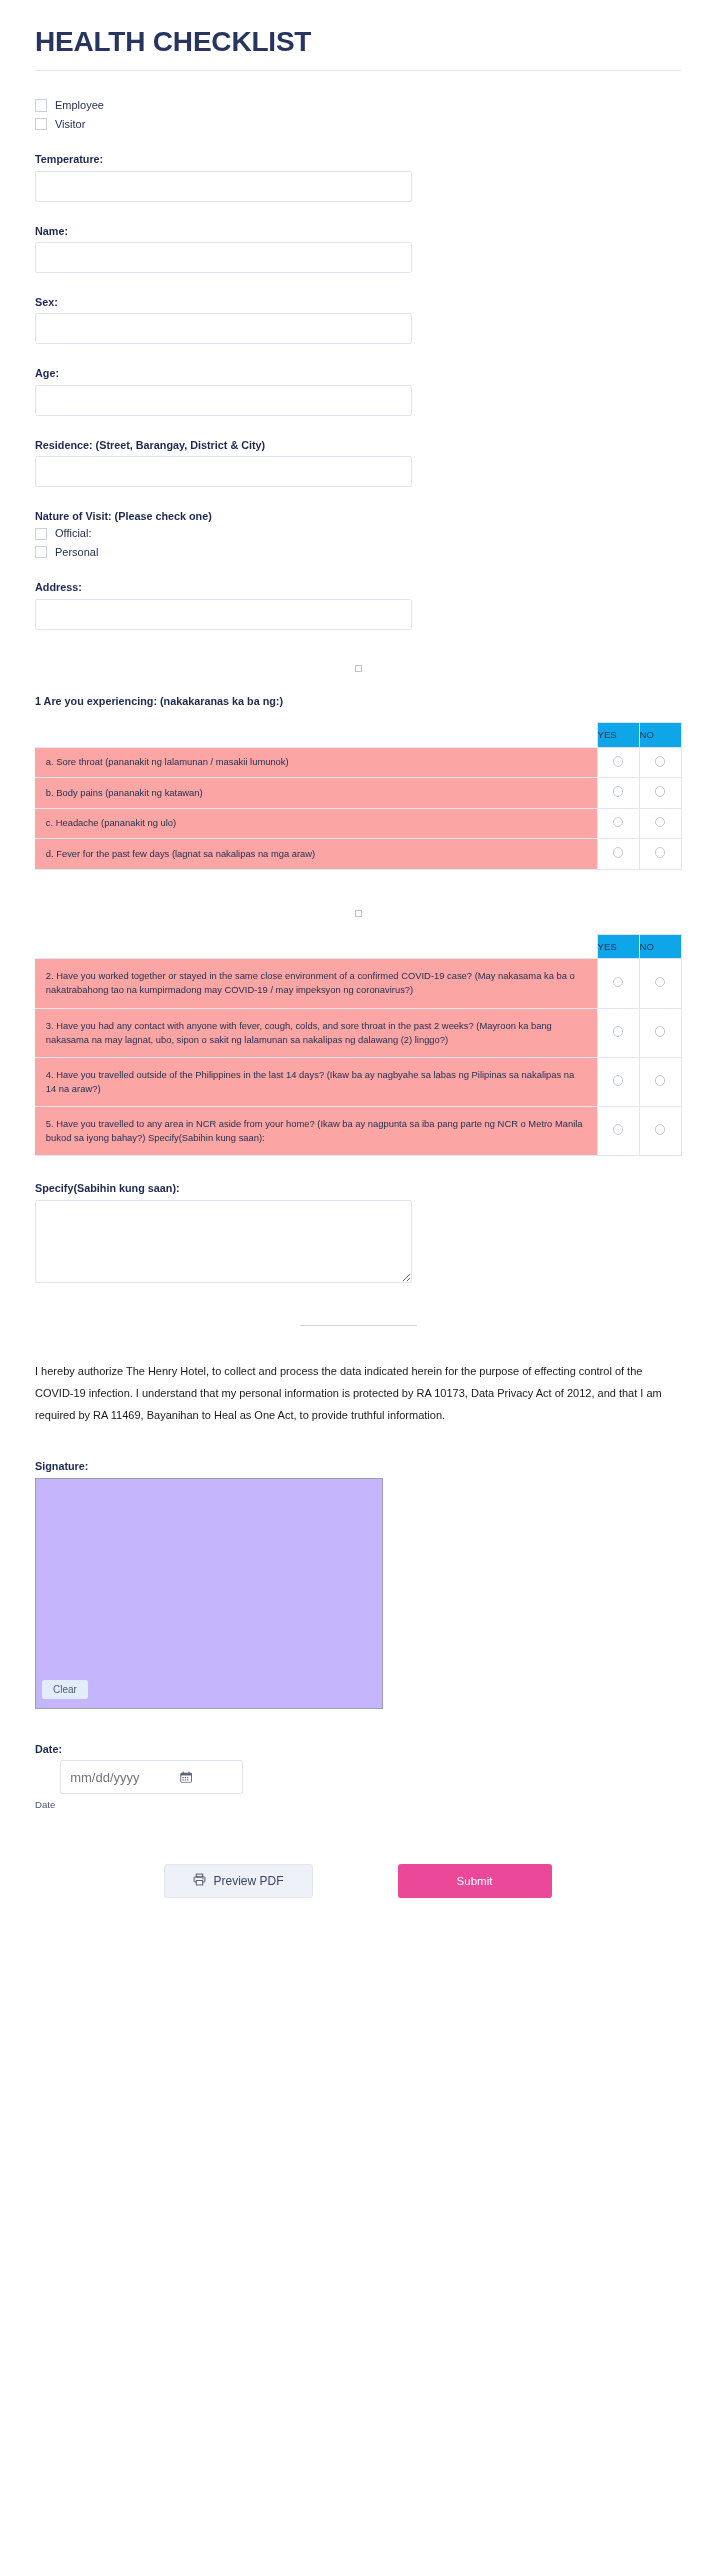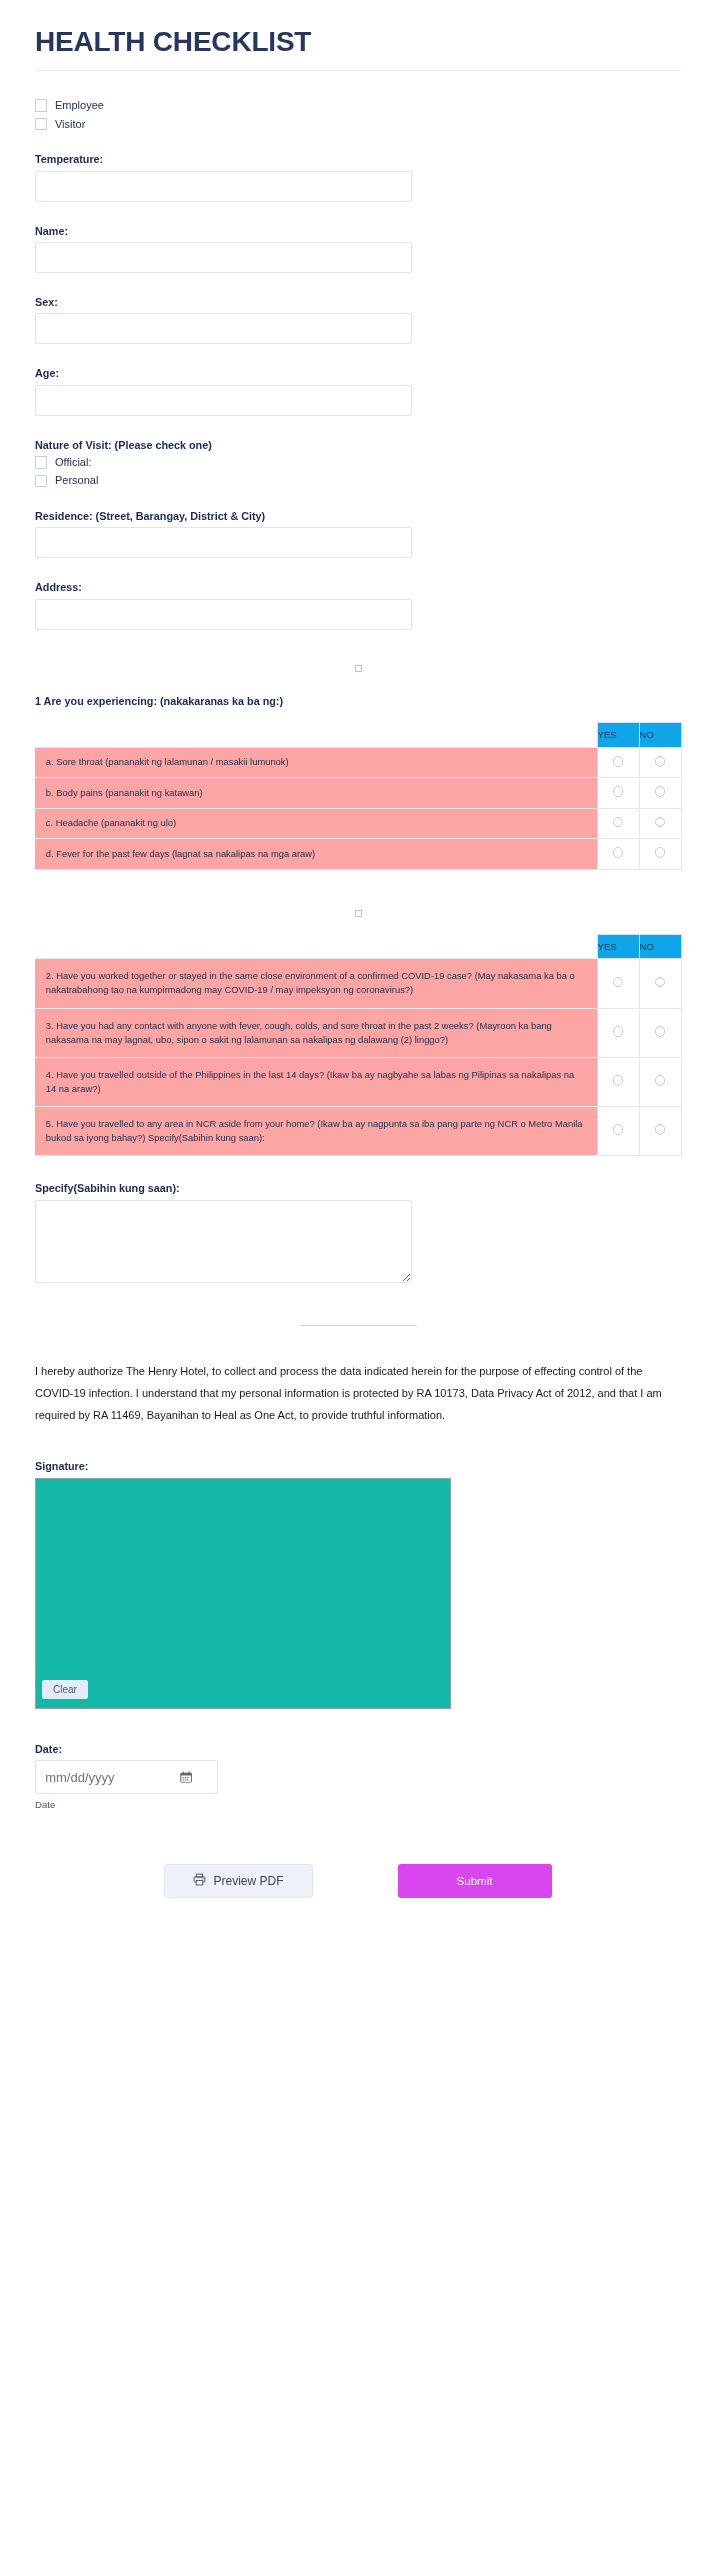--- a/index.html
+++ b/index.html
@@ -192,24 +192,24 @@
     color: #1a1a1a;
     margin: 34px 0 0 0;
     max-width: 647px;
     font-weight: normal;
   }
 
   
   .sig-wrap { margin-top: 34px; }
   .sig-pad {
     position: relative;
-    width: 416px;
+    width: 348px;
     height: 231px;
     border: 0.8px solid #9aa0ae;
-    background: #14b8a6;
+    background: #c4b5fd;
     margin-top: 6.2px;
   }
   .clear-btn {
     position: absolute;
     left: 6.2px;
     bottom: 9.2px;
     background: #e3ecf9;
     border: 0;
     border-radius: 2.3px;
     color: #4b5a78;
@@ -230,20 +230,21 @@
     width: 183px;
     height: 34px;
     border: 0.8px solid #dfe3ef;
     border-radius: 2.3px;
     background: #ffffff;
     outline: none;
     padding: 0 31px 0 9.2px;
     font-family: "Liberation Sans", sans-serif;
     font-size: 13px;
     color: #9aa0ae;
+    margin-left: 25px;
   }
   .cal-icon {
     position: absolute;
     right: 26px;
     top: 50%;
     transform: translateY(-50%);
     pointer-events: none;
     line-height: 0;
   }
 
@@ -264,21 +265,21 @@
     border: 0.8px solid #e2e6ef;
     border-radius: 3.1px;
     color: #3c4560;
     font-family: "Liberation Sans", sans-serif;
     font-size: 12px;
     height: 34px;
     padding: 0 28px;
     cursor: pointer;
   }
   .submit-btn {
-    background: #d946ef;
+    background: #ec4899;
     border: 0;
     border-radius: 3.1px;
     color: #ffffff;
     font-family: "Liberation Sans", sans-serif;
     font-size: 11.5px;
     height: 34px;
     width: 154px;
     cursor: pointer;
   }
 </style>
@@ -316,34 +317,34 @@
       <label class="field-label">Sex:</label>
       <input class="text-input" type="text" value="" style="">
     </div>
 
     <div class="field">
       <label class="field-label">Age:</label>
       <input class="text-input" type="text" value="" style="">
     </div>
 
     <div class="field">
+      <label class="field-label">Residence: (Street, Barangay, District &amp; City)</label>
+      <input class="text-input" type="text" value="" style="">
+    </div>
+
+    <div class="field">
       <label class="field-label">Nature of Visit: (Please check one)</label>
       <label class="cb-row">
         <span class="cbox"></span>
         <span class="cb-label">Official:</span>
       </label>
       <label class="cb-row">
         <span class="cbox"></span>
         <span class="cb-label">Personal</span>
       </label>
-    </div>
-
-    <div class="field">
-      <label class="field-label">Residence: (Street, Barangay, District &amp; City)</label>
-      <input class="text-input" type="text" value="" style="">
     </div>
 
 
     <div class="field">
       <label class="field-label">Address:</label>
       <input class="text-input" type="text" value="" style="">
     </div>
 
     <div class="mini-sep">
       <span class="mini-box"></span>

